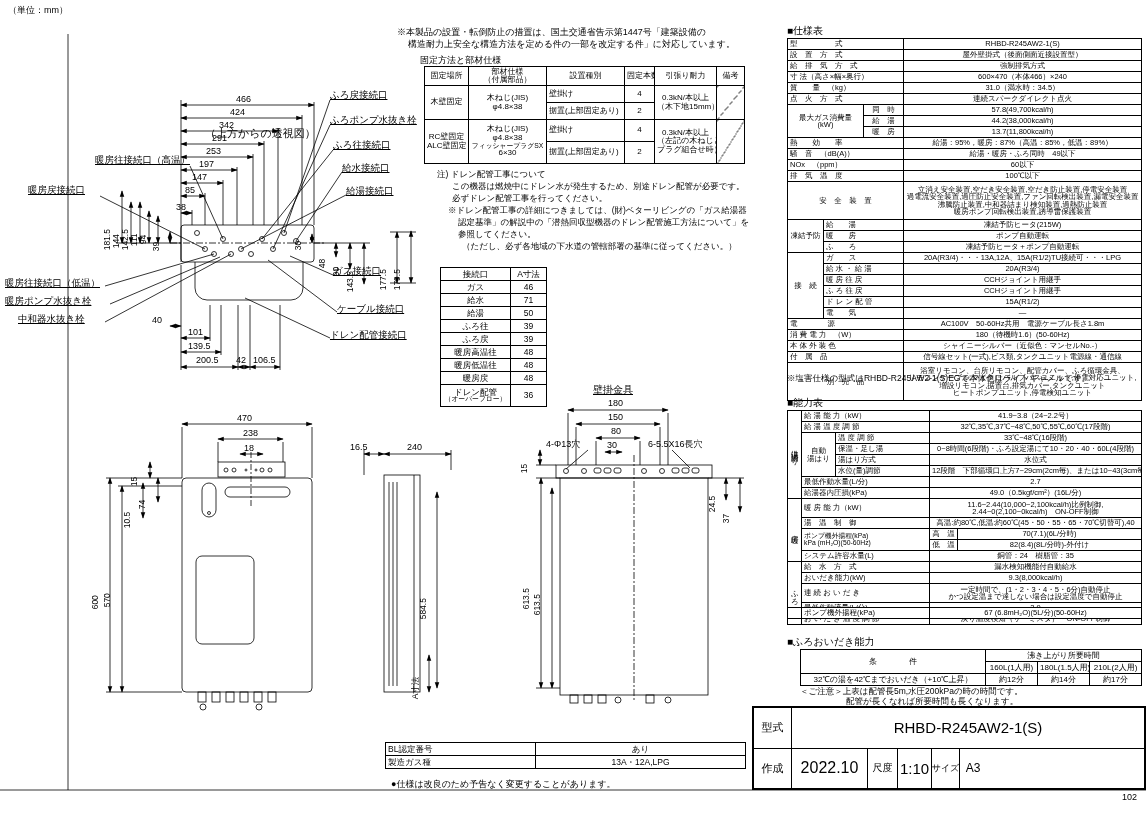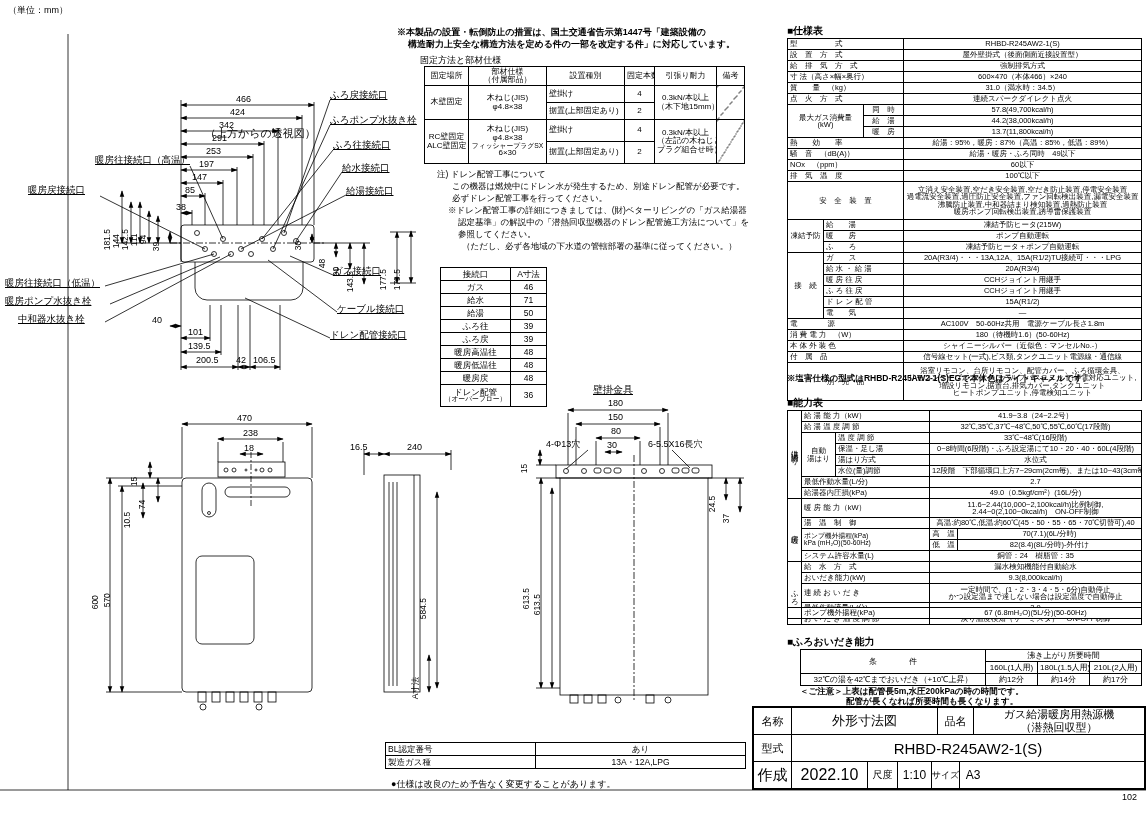--- a/index.html
+++ b/index.html
@@ -2,21 +2,21 @@
 <html><head>
 <meta charset="utf-8">
 <style>
   html,body{margin:0;padding:0;background:#e8e8e8}
   #sheet{position:relative;width:1146px;height:820px;background:#ffffff;
     font-family:"Liberation Sans",sans-serif;color:#000;overflow:hidden}
   svg.lines{position:absolute;left:0;top:0;z-index:0}
   .t{position:absolute;white-space:nowrap;line-height:1.1;z-index:2}.fs85{font-size:8.5px}
   .fs9{font-size:9px}.fs95{font-size:9.5px}.fs10{font-size:10px}.fs11{font-size:11px}
   .u{text-decoration:underline}
-  .b{font-weight:bold}
+  .b{font-weight:normal}
   .vdim{transform:rotate(-90deg);transform-origin:left bottom;font-size:8.5px}
   .tblwrap{position:absolute;z-index:2}
   table{border-collapse:collapse;table-layout:fixed;background:#fff}
   td,th{border:1px solid #000;padding:0 2px;overflow:hidden;white-space:nowrap;
     font-weight:normal;text-align:center;vertical-align:middle}
   .lf{text-align:left}
   .spec td{height:10px;font-size:7.5px;line-height:1}
   .spec .tall{height:38px}
   .sm{font-size:6.8px}
   .cap td{height:10px;font-size:7.5px;line-height:1}
@@ -742,36 +742,27 @@
         <td>約17分</td>
       </tr>
     </tbody>
       </table>
   </div>
   <span class="t fs85 b" style="left:800px;top:687px">＜ご注意＞上表は配管長5m,水圧200kPaの時の時間です。</span>
   <span class="t fs85 b" style="left:846px;top:697px">配管が長くなれば所要時間も長くなります。</span>
 
   <div id="tblock">
     <div class="tbrow">
-      <div class="tbc" style="width:38px;font-size:11px">名称</div>
-      <div class="tbc" style="width:146px;font-size:13px">外形寸法図</div>
-      <div class="tbc" style="width:36px;font-size:11px">品名</div>
-      <div class="tbc" style="flex:1;flex-direction:column;font-size:11px;line-height:1.15">
-        <div>ガス給湯暖房用熱源機</div>
-          <div>（潜熱回収型）</div>
-      </div>
-    </div>
-    <div class="tbrow">
       <div class="tbc" style="width:38px;font-size:11px">型式</div>
       <div class="tbc" style="flex:1;font-size:15px">RHBD-R245AW2-1(S)</div>
     </div>
     <div class="tbrow">
-      <div class="tbc" style="width:38px;font-size:15px">作成</div>
+      <div class="tbc" style="width:38px;font-size:11px">作成</div>
       <div class="tbc" style="width:76px;font-size:16px">2022.10</div>
       <div class="tbc" style="width:30px;font-size:10px">尺度</div>
-      <div class="tbc" style="width:34px;font-size:12px">1:10</div>
+      <div class="tbc" style="width:34px;font-size:15px">1:10</div>
       <div class="tbc" style="width:28px;font-size:9px">サイズ</div>
       <div class="tbc" style="width:26px;font-size:12px">A3</div>
     </div>
   </div>
   <span class="t fs9" style="left:1122px;top:793px">102</span>
 
 </div>
 
 </body></html>

